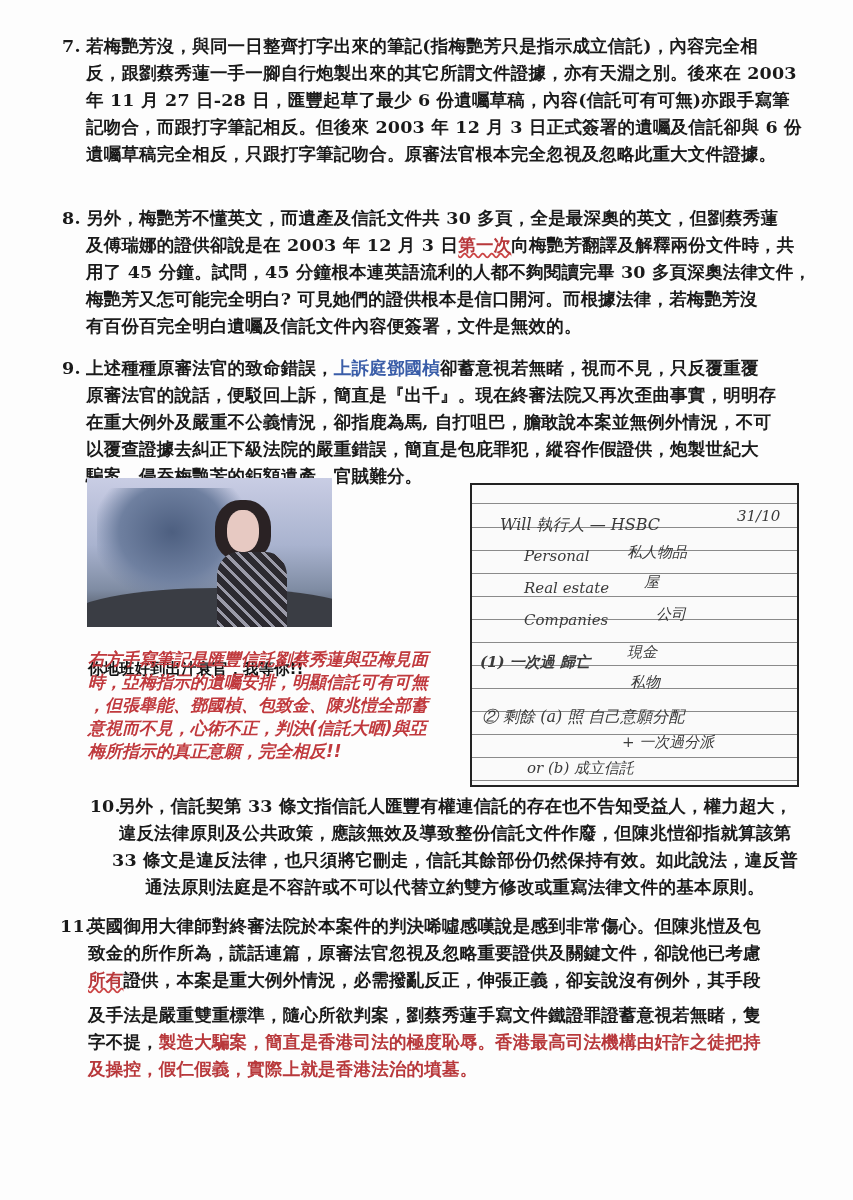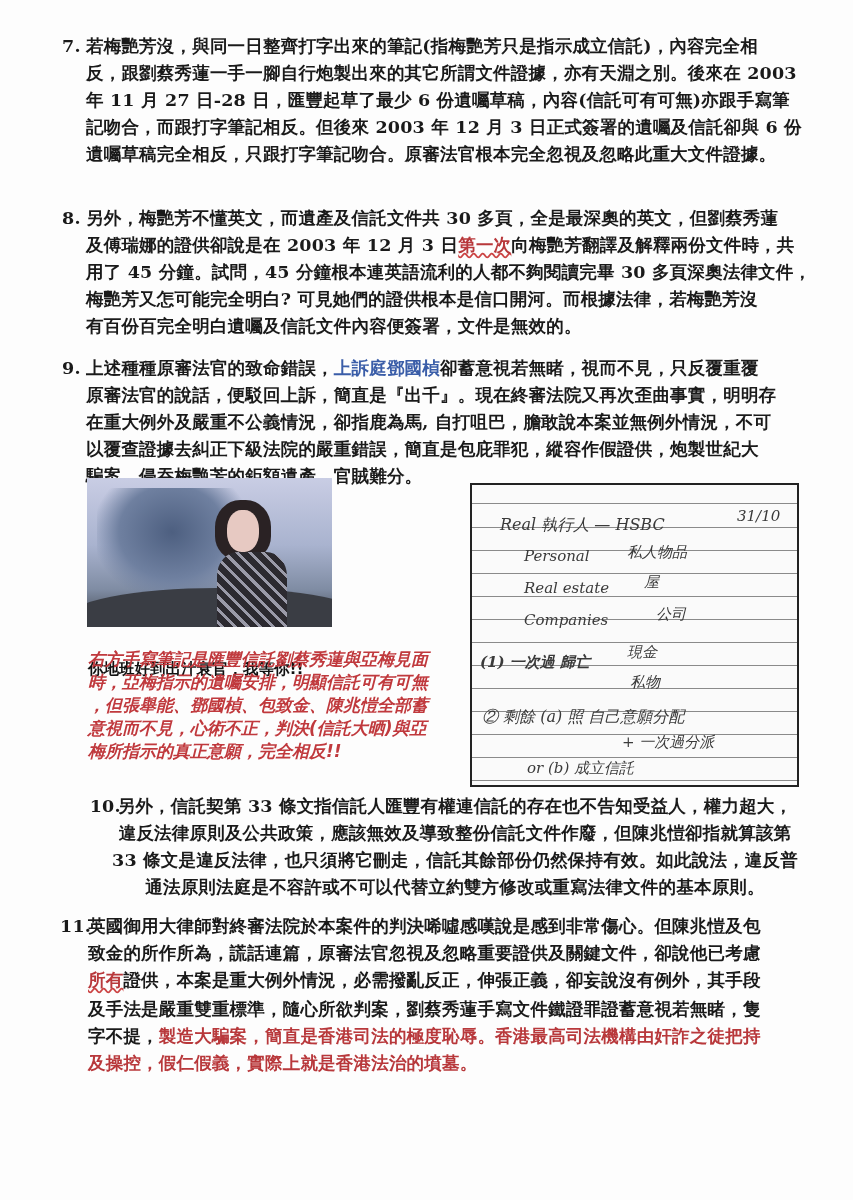--- a/index.html
+++ b/index.html
@@ -111,21 +111,21 @@
   <div class="caption-black">你地班好到出汁衰官，我等你!!</div>
   <div class="caption-red">
     <span class="line">右方手寫筆記是匯豐信託劉蔡秀蓮與亞梅見面</span>
     <span class="line">時，亞梅指示的遺囑安排，明顯信託可有可無</span>
     <span class="line">，但張舉能、鄧國楨、包致金、陳兆愷全部蓄</span>
     <span class="line">意視而不見，心術不正，判決(信託大晒)與亞</span>
     <span class="line">梅所指示的真正意願，完全相反!!</span>
   </div>
 
   <div class="note">
-    <span class="hw" style="left:28px; top:30px; font-size:16px;">Real  執行人 — HSBC</span>
+    <span class="hw" style="left:28px; top:30px; font-size:16px;">Will  執行人 — HSBC</span>
     <span class="hw" style="left:265px; top:22px;">31/10</span>
     <span class="hw" style="left:52px; top:62px;">Personal</span>
     <span class="hw" style="left:155px; top:58px;">私人物品</span>
     <span class="hw" style="left:52px; top:94px;">Real estate</span>
     <span class="hw" style="left:172px; top:88px;">屋</span>
     <span class="hw" style="left:52px; top:126px;">Companies</span>
     <span class="hw" style="left:184px; top:120px;">公司</span>
     <span class="hw" style="left:8px; top:168px;font-weight:bold;">(1) 一次過 歸亡</span>
     <span class="hw" style="left:155px; top:158px;">現金</span>
     <span class="hw" style="left:158px; top:188px;">私物</span>
@@ -138,18 +138,18 @@
     <span class="line"><span class="num" style="width:28px;">10.</span><span>另外，信託契第 33 條文指信託人匯豐有權連信託的存在也不告知受益人，權力超大，</span></span>
     <span class="line indent" style="padding-left:28px;">違反法律原則及公共政策，應該無效及導致整份信託文件作廢，但陳兆愷卻指就算該第</span>
     <span class="line indent" style="padding-left:28px;">33 條文是違反法律，也只須將它刪走，信託其餘部份仍然保持有效。如此說法，違反普</span>
     <span class="line indent" style="padding-left:28px;">通法原則法庭是不容許或不可以代替立約雙方修改或重寫法律文件的基本原則。</span>
   </div>
 
   <div class="para" style="top:913px; left:60px;">
     <span class="line"><span class="num" style="width:28px;">11.</span><span>英國御用大律師對終審法院於本案件的判決唏噓感嘆說是感到非常傷心。但陳兆愷及包</span></span>
     <span class="line indent" style="padding-left:28px;">致金的所作所為，謊話連篇，原審法官忽視及忽略重要證供及關鍵文件，卻說他已考慮</span>
     <span class="line indent" style="padding-left:28px;"><span class="red ul">所有</span><span>證供，本案是重大例外情況，必需撥亂反正，伸張正義，卻妄說沒有例外，其手段</span></span>
-    <span class="line indent" style="padding-left:28px; margin-top:2px;">及手法是嚴重雙重標準，隨心所欲判案，劉蔡秀蓮手寫文件鐵證罪證蓄意視若無睹，隻</span>
+    <span class="line indent" style="padding-left:28px; margin-top:8px;">及手法是嚴重雙重標準，隨心所欲判案，劉蔡秀蓮手寫文件鐵證罪證蓄意視若無睹，隻</span>
     <span class="line indent" style="padding-left:28px;"><span>字不提，</span><span class="red">製造大騙案，簡直是香港司法的極度恥辱。香港最高司法機構由奸詐之徒把持</span></span>
     <span class="line indent red" style="padding-left:28px;">及操控，假仁假義，實際上就是香港法治的墳墓。</span>
   </div>
 
 </div>
 
 </body></html>

